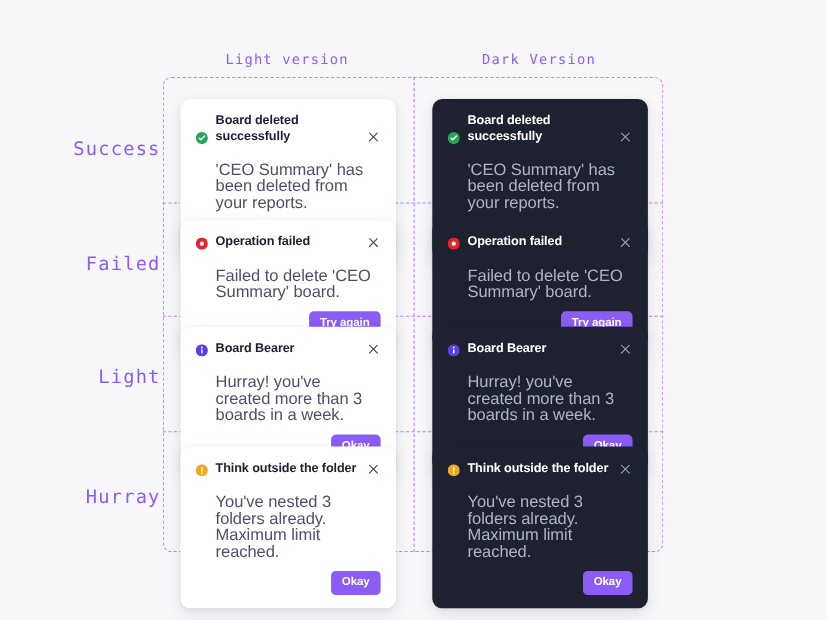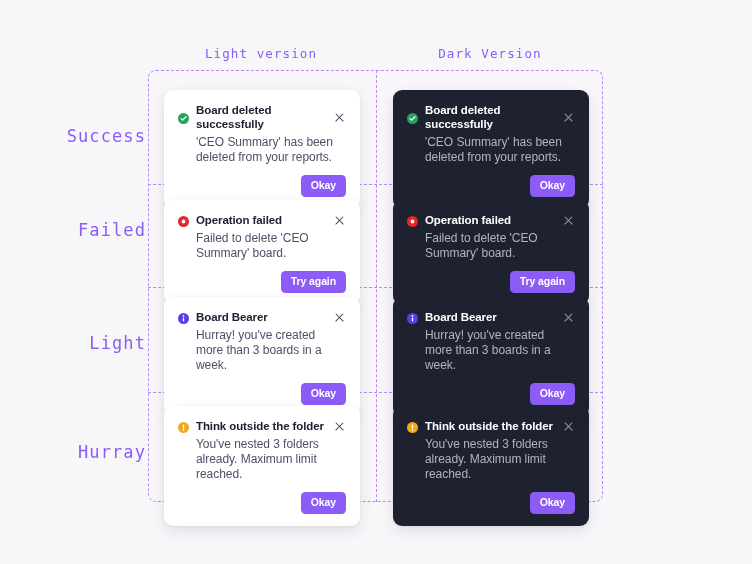--- a/index.html
+++ b/index.html
@@ -86,21 +86,21 @@
   }
   .toast.light {
     background: #ffffff;
   }
   .toast.dark {
     background: #1e2230;
   }
 
   .toast-head {
     display: flex;
-    align-items: center;
+    align-items: flex-end;
     gap: 7px;
   }
   .status-icon {
     flex: 0 0 auto;
     width: 11px;
     height: 11px;
     border-radius: 50%;
     margin-top: 2.5px;
     position: relative;
     display: block;
@@ -136,23 +136,23 @@
     border-radius: 1px;
   }
   .close-btn::before { transform: rotate(45deg); }
   .close-btn::after  { transform: rotate(-45deg); }
   .toast.light .close-btn::before,
   .toast.light .close-btn::after { background: #40465c; }
   .toast.dark .close-btn::before,
   .toast.dark .close-btn::after  { background: #9aa2b5; }
 
   .toast-body {
-    font-size: 12px;
+    font-size: 15px;
     line-height: 15px;
-    margin-top: 4px;
+    margin-top: 16px;
     margin-left: 18px;
     margin-right: 2px;
     letter-spacing: -0.05px;
   }
   .toast.light .toast-body { color: #4c5167; }
   .toast.dark  .toast-body { color: #aeb4c4; }
 
   .toast-actions {
     display: flex;
     justify-content: flex-end;
@@ -178,21 +178,21 @@
 </style>
 </head>
 <body>
 
 <div class="canvas">
 
   <div class="col-header light-col">Light version</div>
   <div class="col-header dark-col">Dark Version</div>
 
   <div class="row-label" style="top:126px">Success</div>
-  <div class="row-label" style="top:220px">Failed</div>
+  <div class="row-label" style="top:230px">Failed</div>
   <div class="row-label" style="top:333px">Light</div>
   <div class="row-label" style="top:442px">Hurray</div>
 
   <div class="grid">
     <div class="grid-vline"></div>
     <div class="grid-hline h1"></div>
     <div class="grid-hline h2"></div>
     <div class="grid-hline h3"></div>
   </div>
 

